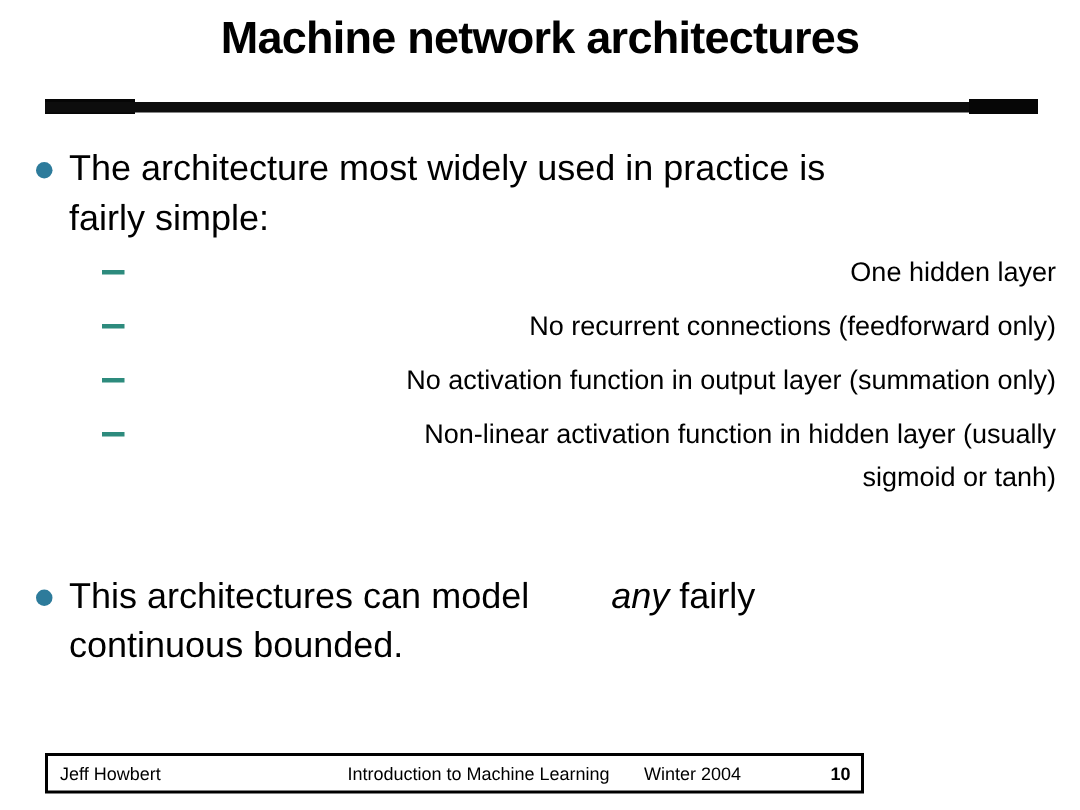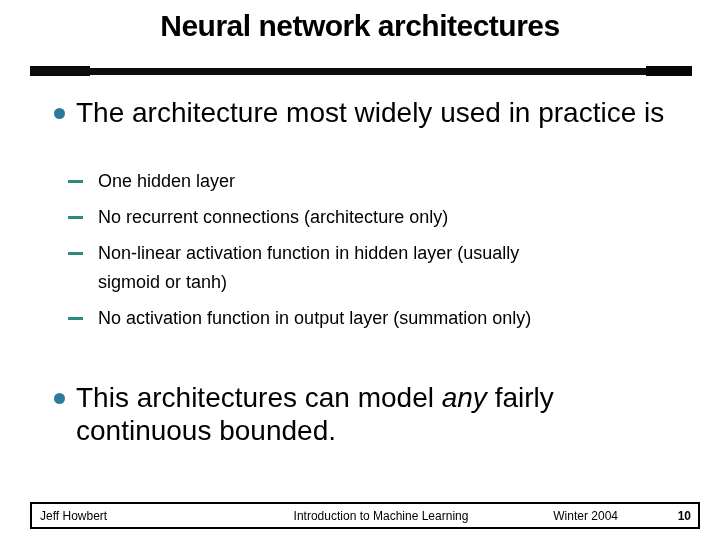--- a/index.html
+++ b/index.html
@@ -13,78 +13,79 @@
     text-align:center;font-size:30px;font-weight:bold;color:#000000;
     letter-spacing:-0.5px;
   }
   
   .rule{position:absolute;left:30px;width:662px;top:66px;height:10px;}
   .rule-bar{position:absolute;left:0;right:0;top:2px;height:7px;background:#0d0d0d;}
   .rule-cap{position:absolute;top:0;height:10px;background:#060606;}
   .rule-cap.left{left:0;width:60px;}
   .rule-cap.right{right:0;width:46px;}
   
-  .bullet-group{position:absolute;left:54px;right:28px;font-size:28px;line-height:33px;}
+  .bullet-group{position:absolute;left:24px;right:28px;font-size:24px;line-height:33px;}
   .bullet-group.g1{top:96px;}
   .bullet-group.g2{top:381px;}
   .bullet-dot{
     position:absolute;left:0;top:12px;width:11px;height:11px;border-radius:50%;
     background:#2d7b9b;
   }
   .bullet-group .line{padding-left:22px;}
-  .it{font-style:italic;}
+  .it{font-style:italic;margin-left:48px;}
   
   .sub-list{position:absolute;left:68px;right:16px;top:167px;font-size:18px;line-height:29px;}
-  .sub-item{position:relative;padding-left:30px;margin-bottom:7px;}
+  .sub-item{position:relative;padding-left:30px;margin-bottom:7px;text-align:right;}
   .dash{position:absolute;left:0;top:13px;width:15px;height:3px;background:#2d8b7d;}
   
   .footer{
-    position:absolute;left:30px;width:670px;top:502px;height:27px;
+    position:absolute;left:30px;width:546px;top:502px;height:27px;
     border:2px solid #000;background:#fff;box-sizing:border-box;font-size:12px;
   }
   .f-author{position:absolute;left:8px;top:50%;transform:translateY(-50%);white-space:nowrap;}
   .f-course{position:absolute;left:50%;top:50%;transform:translate(-50%,-50%);white-space:nowrap;margin-left:16px;}
   .f-term{position:absolute;right:80px;top:50%;transform:translateY(-50%);white-space:nowrap;}
   .f-page{position:absolute;right:7px;top:50%;transform:translateY(-50%);white-space:nowrap;font-weight:bold;}
 </style>
 </head>
 <body>
 
 <div class="slide">
 
-  <h1 class="title">Neural network architectures</h1>
+  <h1 class="title">Machine network architectures</h1>
 
   <div class="rule">
     <span class="rule-cap left"></span>
     <div class="rule-bar"></div>
     <span class="rule-cap right"></span>
   </div>
 
   <div class="bullet-group g1">
     <span class="bullet-dot"></span>
     <div class="line">The architecture most widely used in practice is</div>
+    <div class="line">fairly simple:</div>
   </div>
 
   <div class="sub-list">
     <div class="sub-item">
       <span class="dash"></span>
       <div class="line">One hidden layer</div>
     </div>
     <div class="sub-item">
       <span class="dash"></span>
-      <div class="line">No recurrent connections (architecture only)</div>
+      <div class="line">No recurrent connections (feedforward only)</div>
+    </div>
+    <div class="sub-item">
+      <span class="dash"></span>
+      <div class="line">No activation function in output layer (summation only)</div>
     </div>
     <div class="sub-item">
       <span class="dash"></span>
       <div class="line">Non-linear activation function in hidden layer (usually</div>
       <div class="line">sigmoid or tanh)</div>
-    </div>
-    <div class="sub-item">
-      <span class="dash"></span>
-      <div class="line">No activation function in output layer (summation only)</div>
     </div>
   </div>
 
   <div class="bullet-group g2">
     <span class="bullet-dot"></span>
     <div class="line"><span>This architectures can model </span><span class="it">any</span><span> fairly</span></div>
     <div class="line">continuous bounded.</div>
   </div>
 
   <div class="footer">

